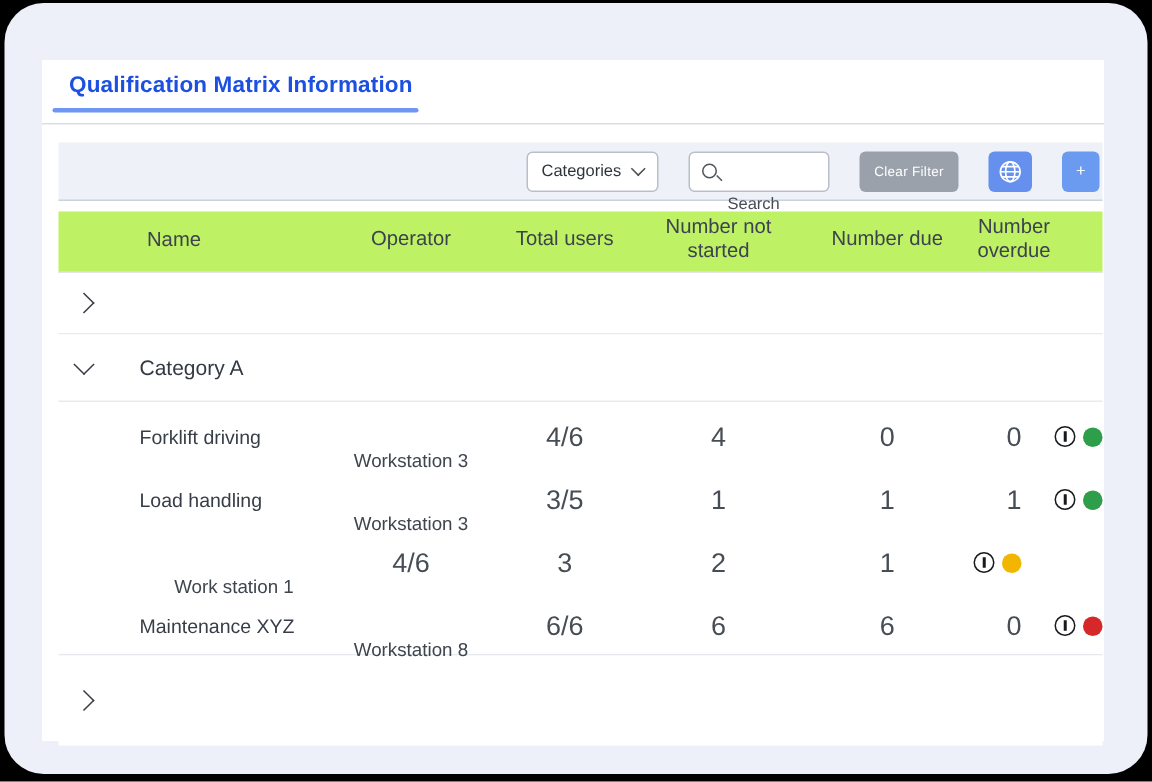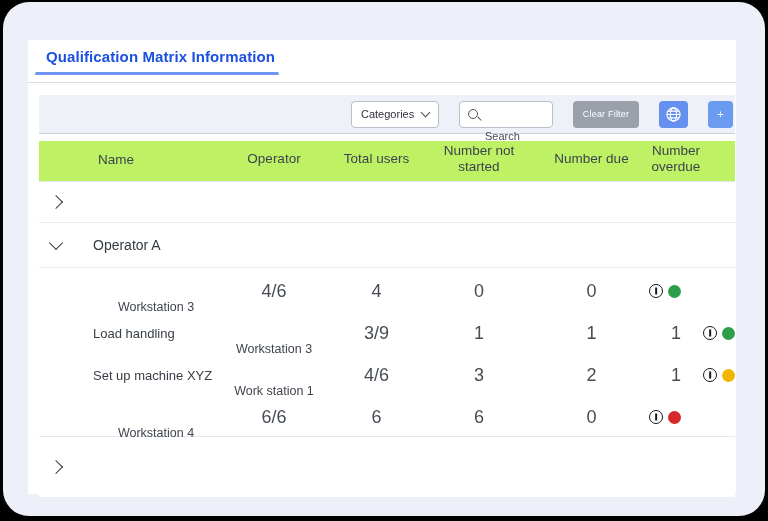--- a/index.html
+++ b/index.html
@@ -170,73 +170,74 @@
           <div></div>
           <div></div>
           <div></div>
           <div></div>
       </div>
 
       <div class="row row-group">
         <div class="chev-cell">
             <span class="chev down"></span>
           </div>
-        <div class="name-cell group-name">Operator A</div>
+        <div class="name-cell group-name">Category A</div>
         <div></div>
           <div></div>
           <div></div>
           <div></div>
           <div></div>
           <div></div>
       </div>
 
       <div class="row row-data">
         <div></div>
+        <div class="name-cell">Forklift driving</div>
         <div class="c cat">Workstation 3</div>
         <div class="c">4/6</div>
         <div class="c">4</div>
         <div class="c">0</div>
         <div class="c">0</div>
         <div class="icon-cell">
           <span class="info-icon"></span>
           <span class="dot" data-status="green"></span>
         </div>
       </div>
 
       <div class="row row-data">
         <div></div>
         <div class="name-cell">Load handling</div>
         <div class="c cat">Workstation 3</div>
-        <div class="c">3/9</div>
+        <div class="c">3/5</div>
         <div class="c">1</div>
         <div class="c">1</div>
         <div class="c">1</div>
         <div class="icon-cell">
           <span class="info-icon"></span>
           <span class="dot" data-status="green"></span>
         </div>
       </div>
 
       <div class="row row-data">
         <div></div>
-        <div class="name-cell">Set up machine XYZ</div>
         <div class="c cat">Work station 1</div>
         <div class="c">4/6</div>
         <div class="c">3</div>
         <div class="c">2</div>
         <div class="c">1</div>
         <div class="icon-cell">
           <span class="info-icon"></span>
           <span class="dot" data-status="yellow"></span>
         </div>
       </div>
 
       <div class="row row-data last">
         <div></div>
-        <div class="c cat">Workstation 4</div>
+        <div class="name-cell">Maintenance  XYZ</div>
+        <div class="c cat">Workstation 8</div>
         <div class="c">6/6</div>
         <div class="c">6</div>
         <div class="c">6</div>
         <div class="c">0</div>
         <div class="icon-cell">
           <span class="info-icon"></span>
           <span class="dot" data-status="red"></span>
         </div>
       </div>
 

